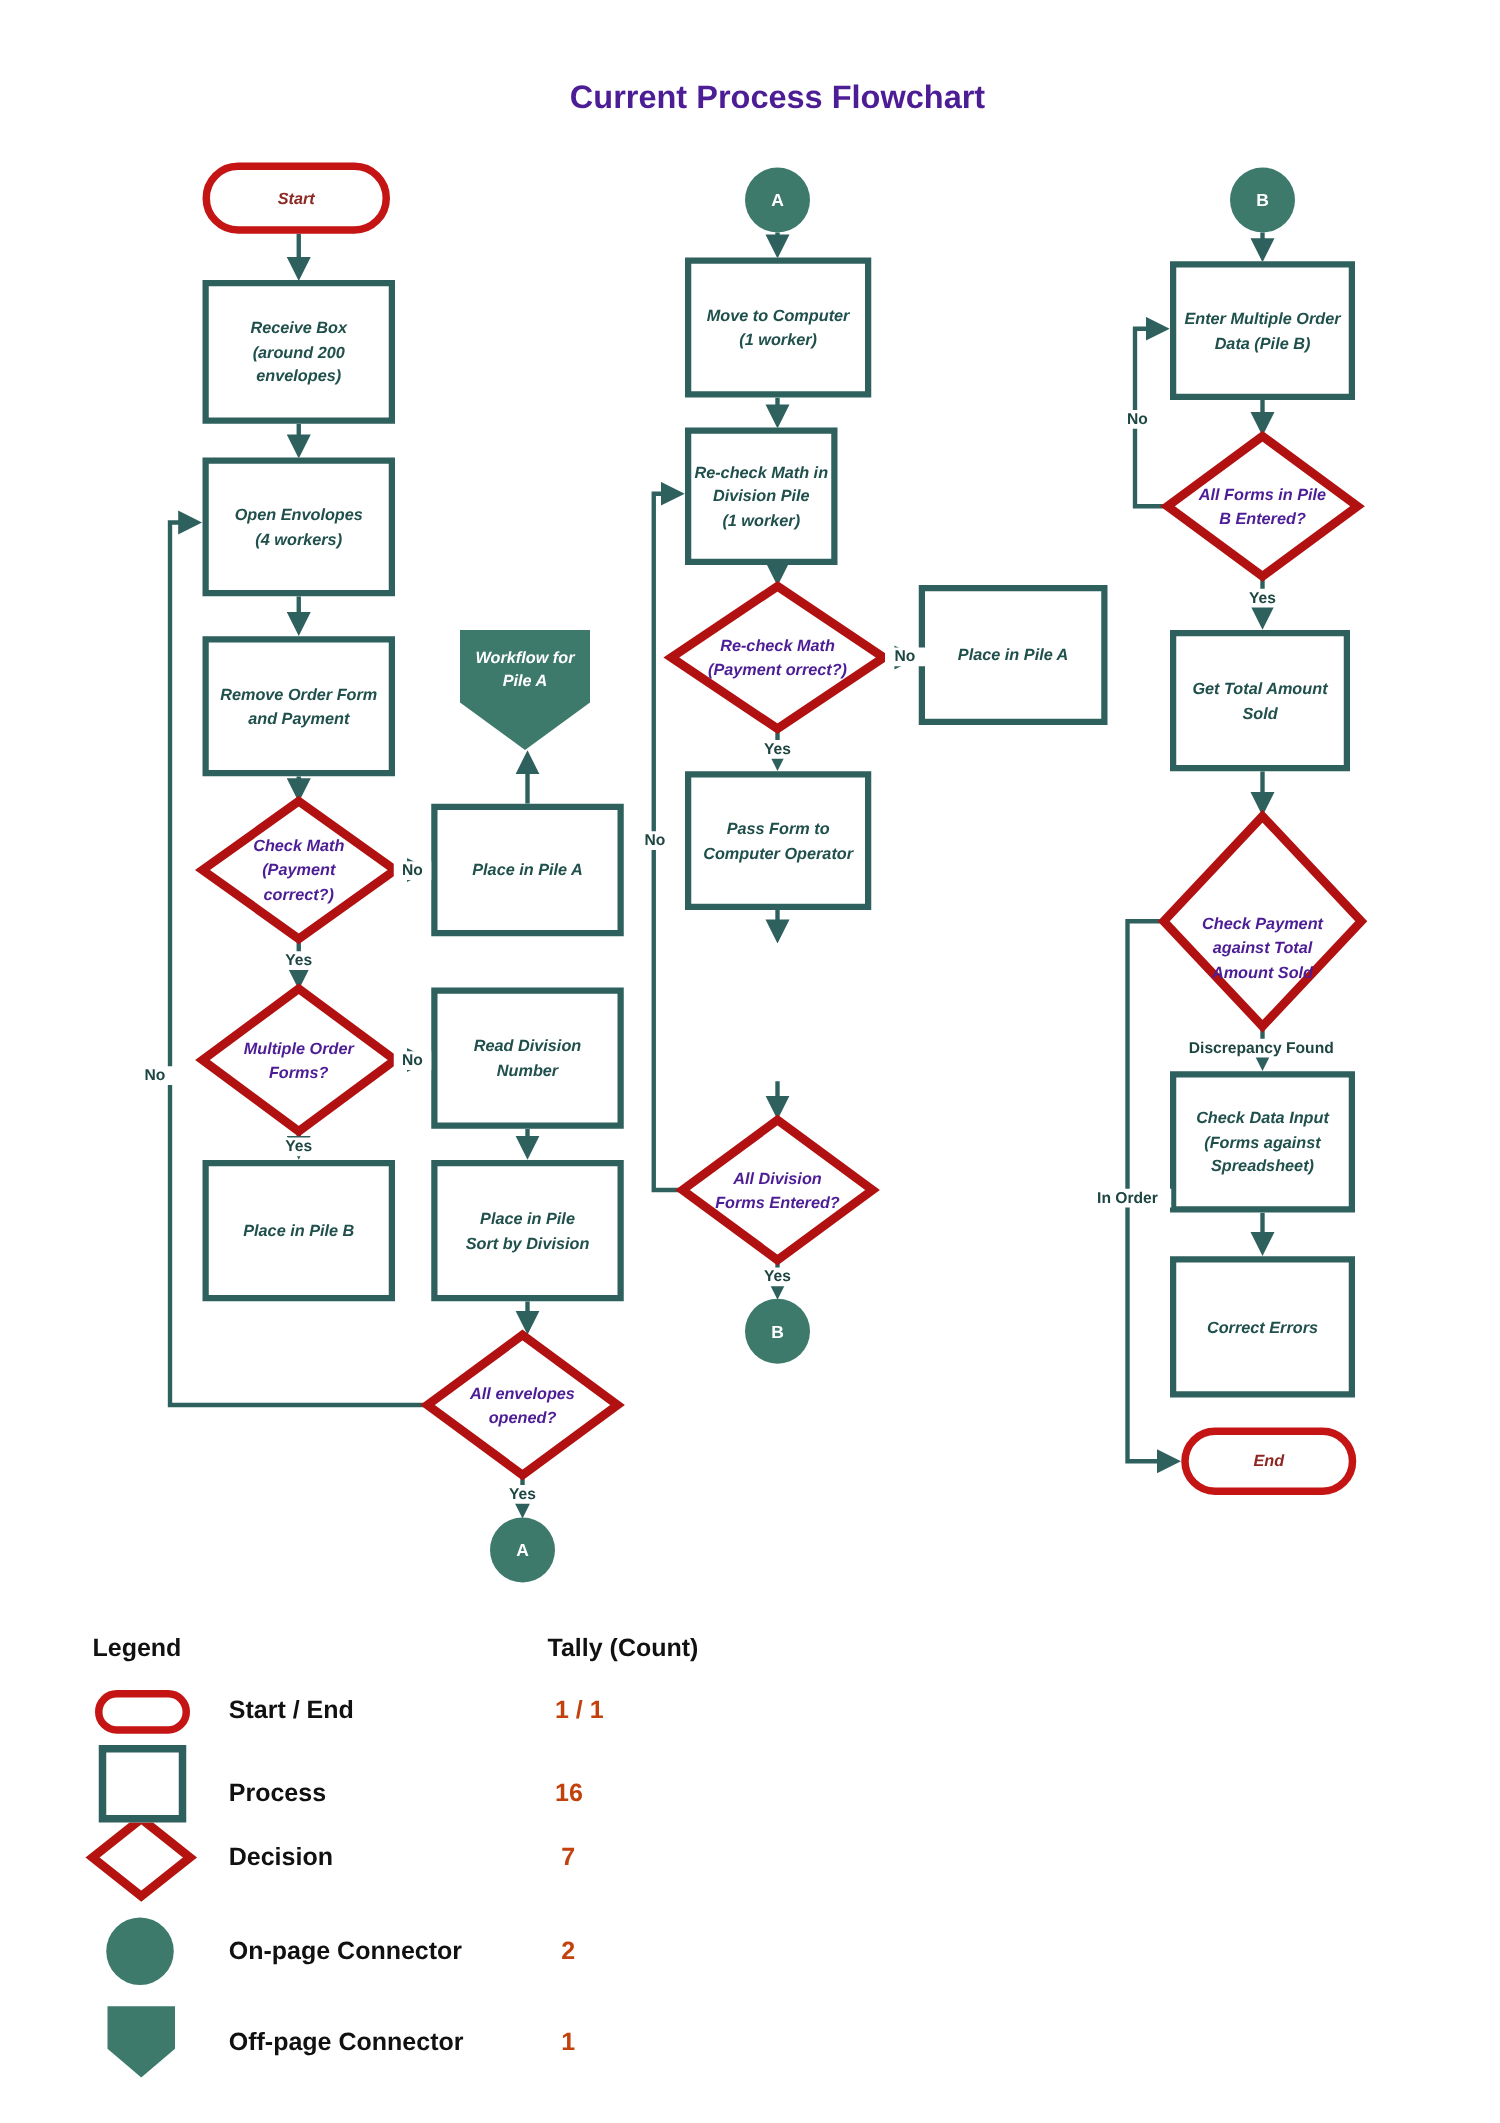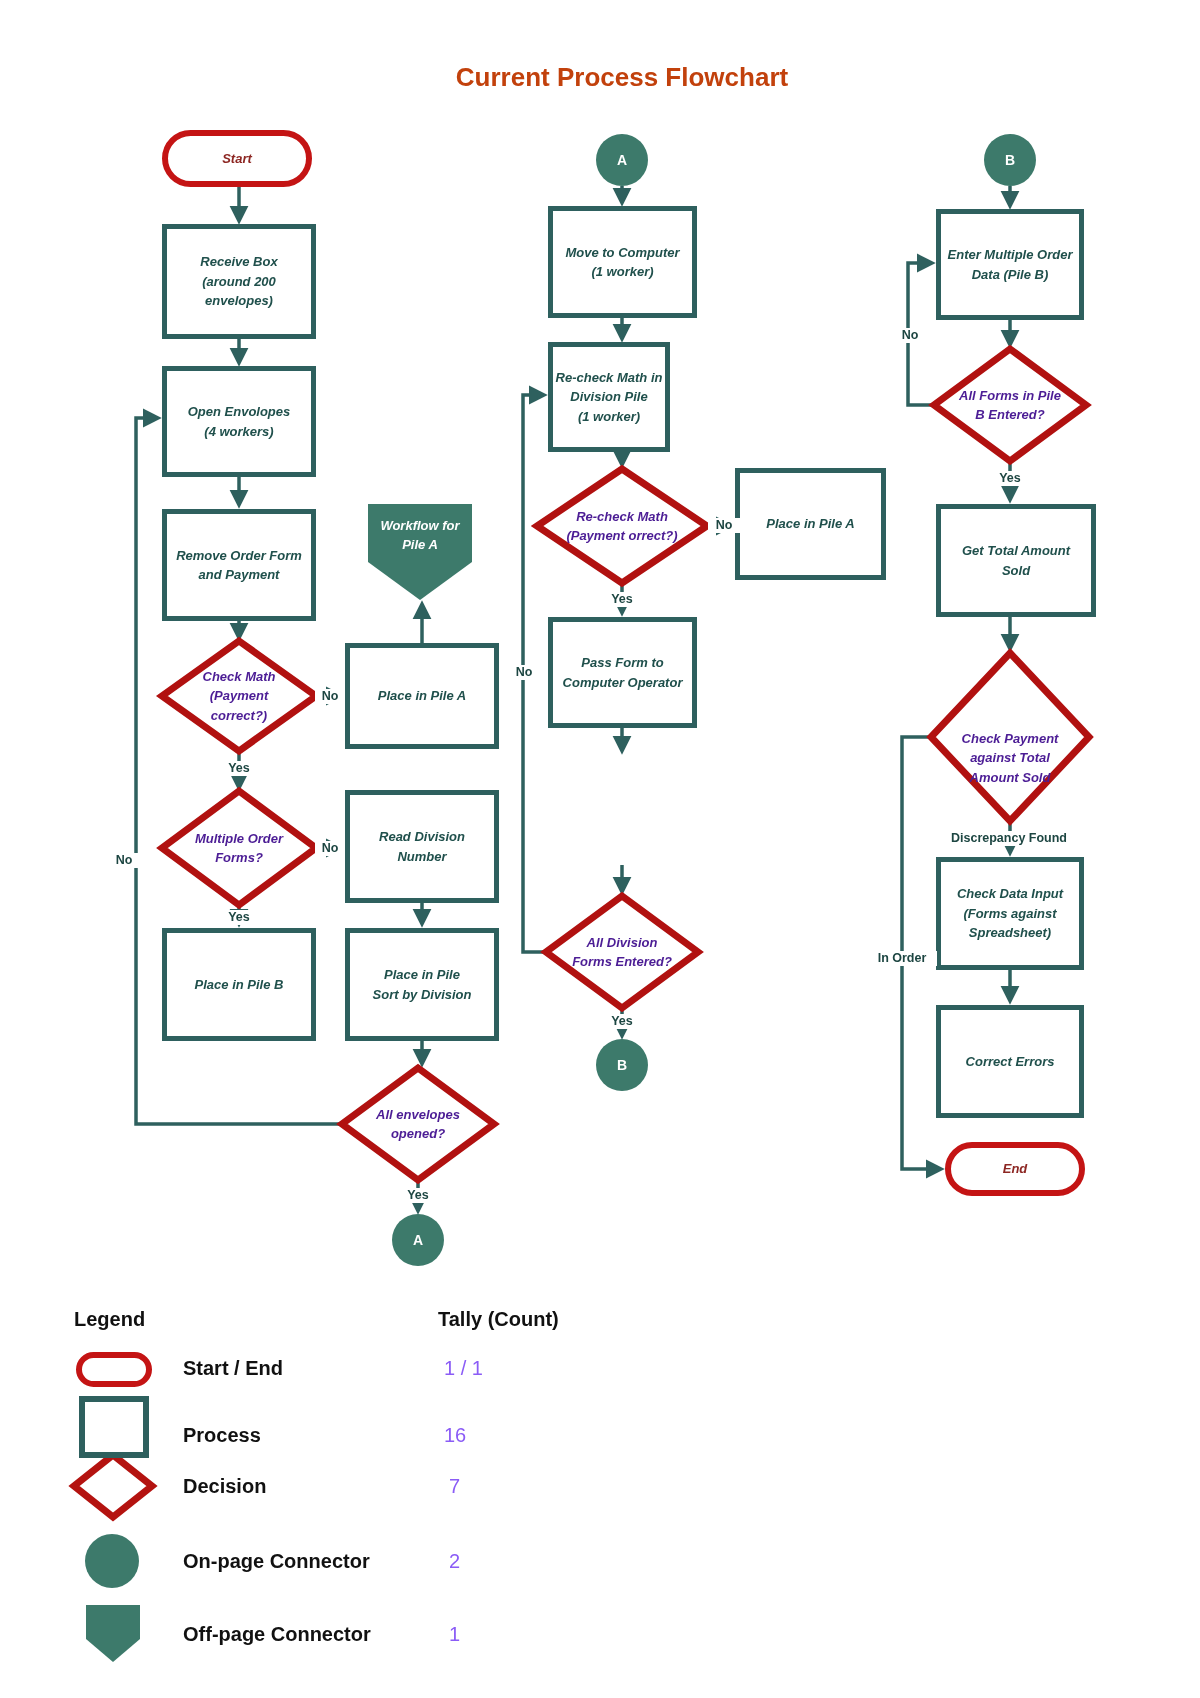--- a/index.html
+++ b/index.html
@@ -16,24 +16,24 @@
   .node{display:flex;align-items:center;justify-content:center;text-align:center;
         white-space:pre-line;font-size:13px;font-weight:600;line-height:1.5;color:#20504c;font-style:italic;}
   .process{border:5px solid #2e605e;background:#ffffff;}
   .terminal{border:6px solid #c41414;background:#ffffff;border-radius:29px;color:#8d2723;}
   .dtext{color:#4c1d95;background:transparent;}
   .pentext{color:#ffffff;}
   .connletter{display:flex;align-items:center;justify-content:center;color:#ffffff;
               font-size:14px;font-weight:700;}
   .blabel{font-size:12.5px;font-weight:700;color:#1d4642;background:#ffffff;
           text-align:center;line-height:1.2;padding:0 2px;}
-  .title{font-size:26px;font-weight:700;color:#c2410c;text-align:center;}
+  .title{font-size:26px;font-weight:700;color:#4c1d95;text-align:center;}
   .lg-head{font-size:20px;font-weight:700;color:#111111;}
   .lg-label{font-size:20px;font-weight:700;color:#111111;}
-  .lg-count{font-size:20px;font-weight:400;color:#8b5cf6;}
+  .lg-count{font-size:20px;font-weight:700;color:#c2410c;}
   .lg-oval{border:6px solid #c41414;border-radius:18px;background:#ffffff;}
   .lg-rect{border:6px solid #2e605e;background:#ffffff;}
 </style>
 </head>
 <body>
 
 <div id="page">
 
   <svg id="flow-svg" width="1200" height="1698" viewBox="0 0 1200 1698">
     <defs>
@@ -141,21 +141,21 @@
 Computer Operator</div>
   <div class="abs node dtext" style="left:546px;top:896px;width:152px;height:112px;">All Division
 Forms Entered?</div>
   <div class="abs connletter" style="left:596px;top:1039px;width:52px;height:52px;">B</div>
 
   <div class="abs connletter" style="left:984px;top:134px;width:52px;height:52px;">B</div>
   <div class="abs node process" style="left:936px;top:209px;width:148px;height:111px;">Enter Multiple Order
 Data (Pile B)</div>
   <div class="abs node dtext" style="left:934px;top:349px;width:152px;height:112px;">All Forms in Pile
 B Entered?</div>
-  <div class="abs node process" style="left:936px;top:504px;width:160px;height:113px;">Get Total Amount
+  <div class="abs node process" style="left:936px;top:504px;width:144px;height:113px;">Get Total Amount
 Sold</div>
   <div class="abs node dtext" style="left:931px;top:674px;width:158px;height:168px;">Check Payment
 against Total
 Amount Sold</div>
   <div class="abs node process" style="left:936px;top:857px;width:148px;height:113px;">Check Data Input
 (Forms against
 Spreadsheet)</div>
   <div class="abs node process" style="left:936px;top:1005px;width:148px;height:113px;">Correct Errors</div>
   <div class="abs node terminal" style="left:945px;top:1142px;width:140px;height:54px;">End</div>
 

